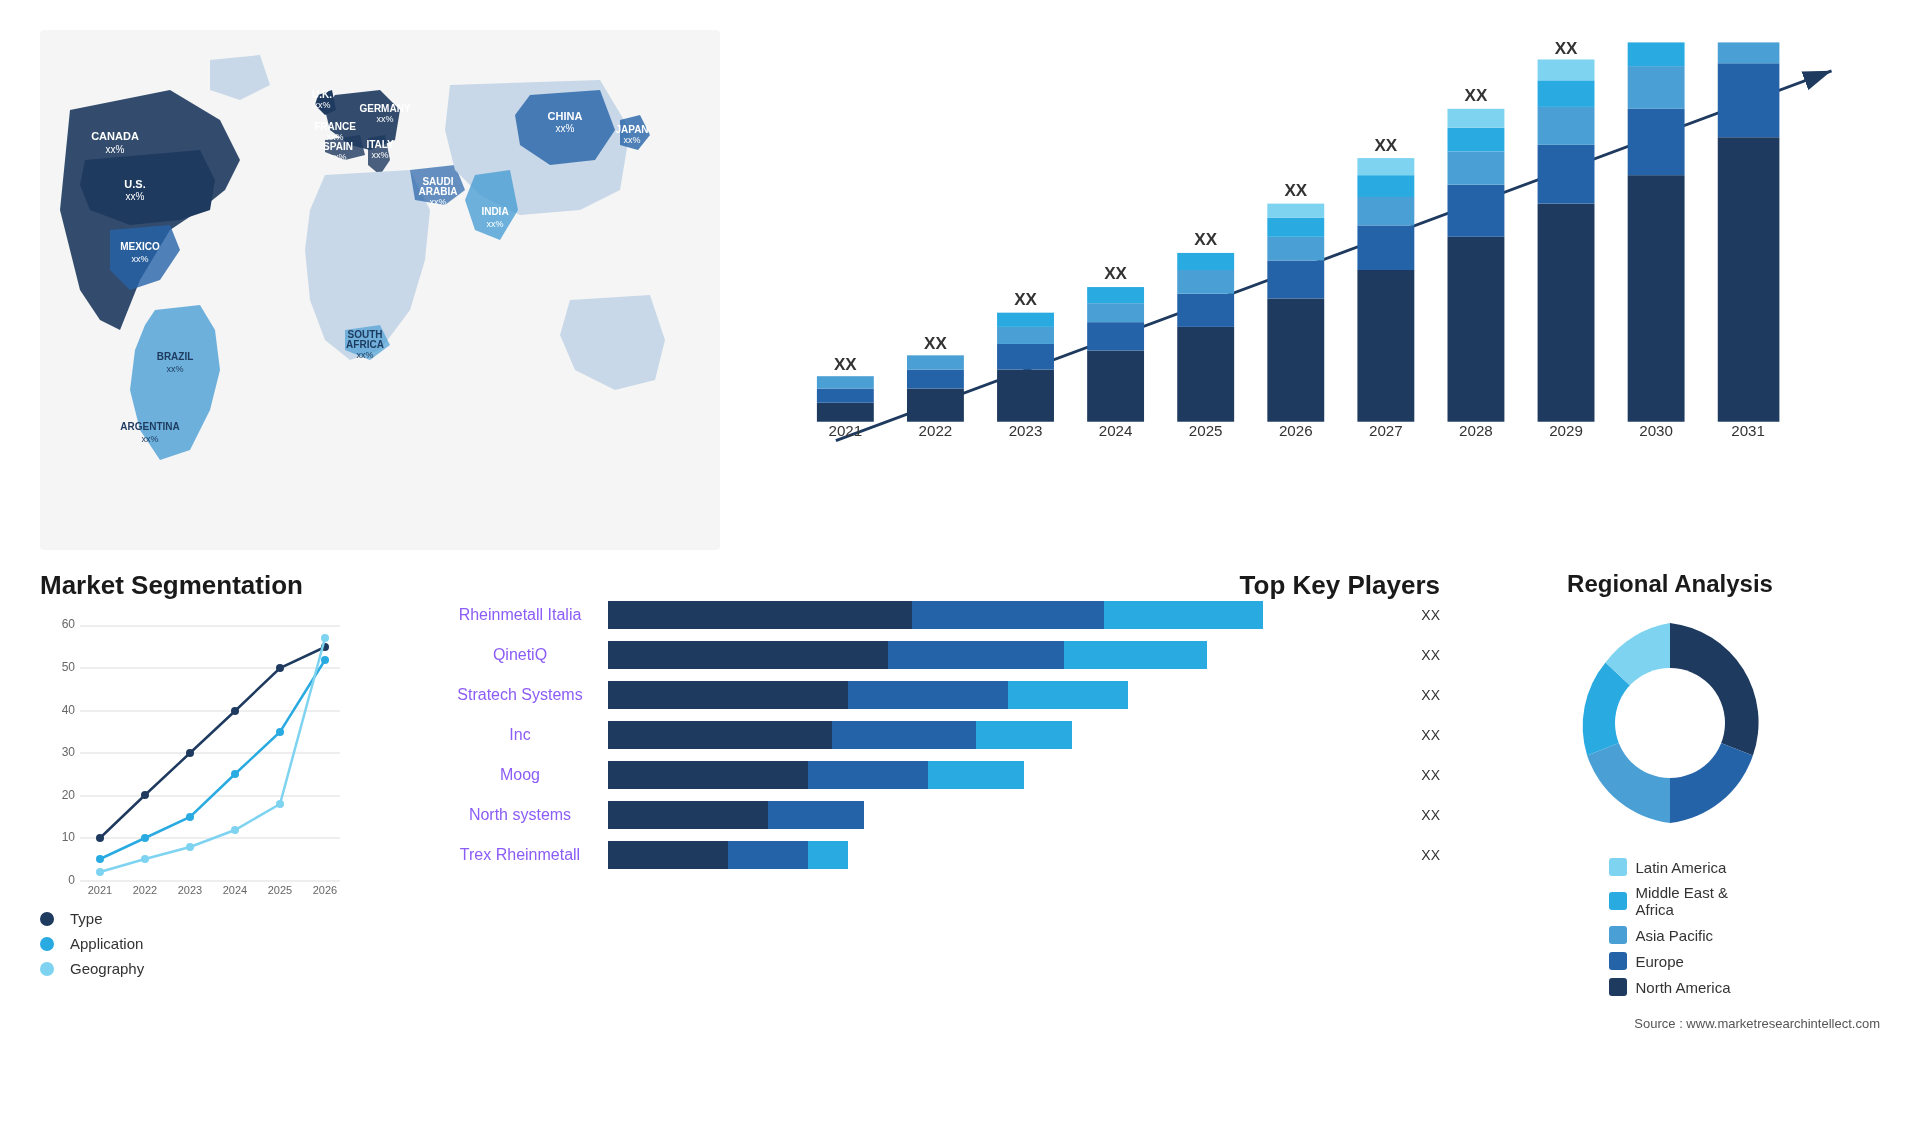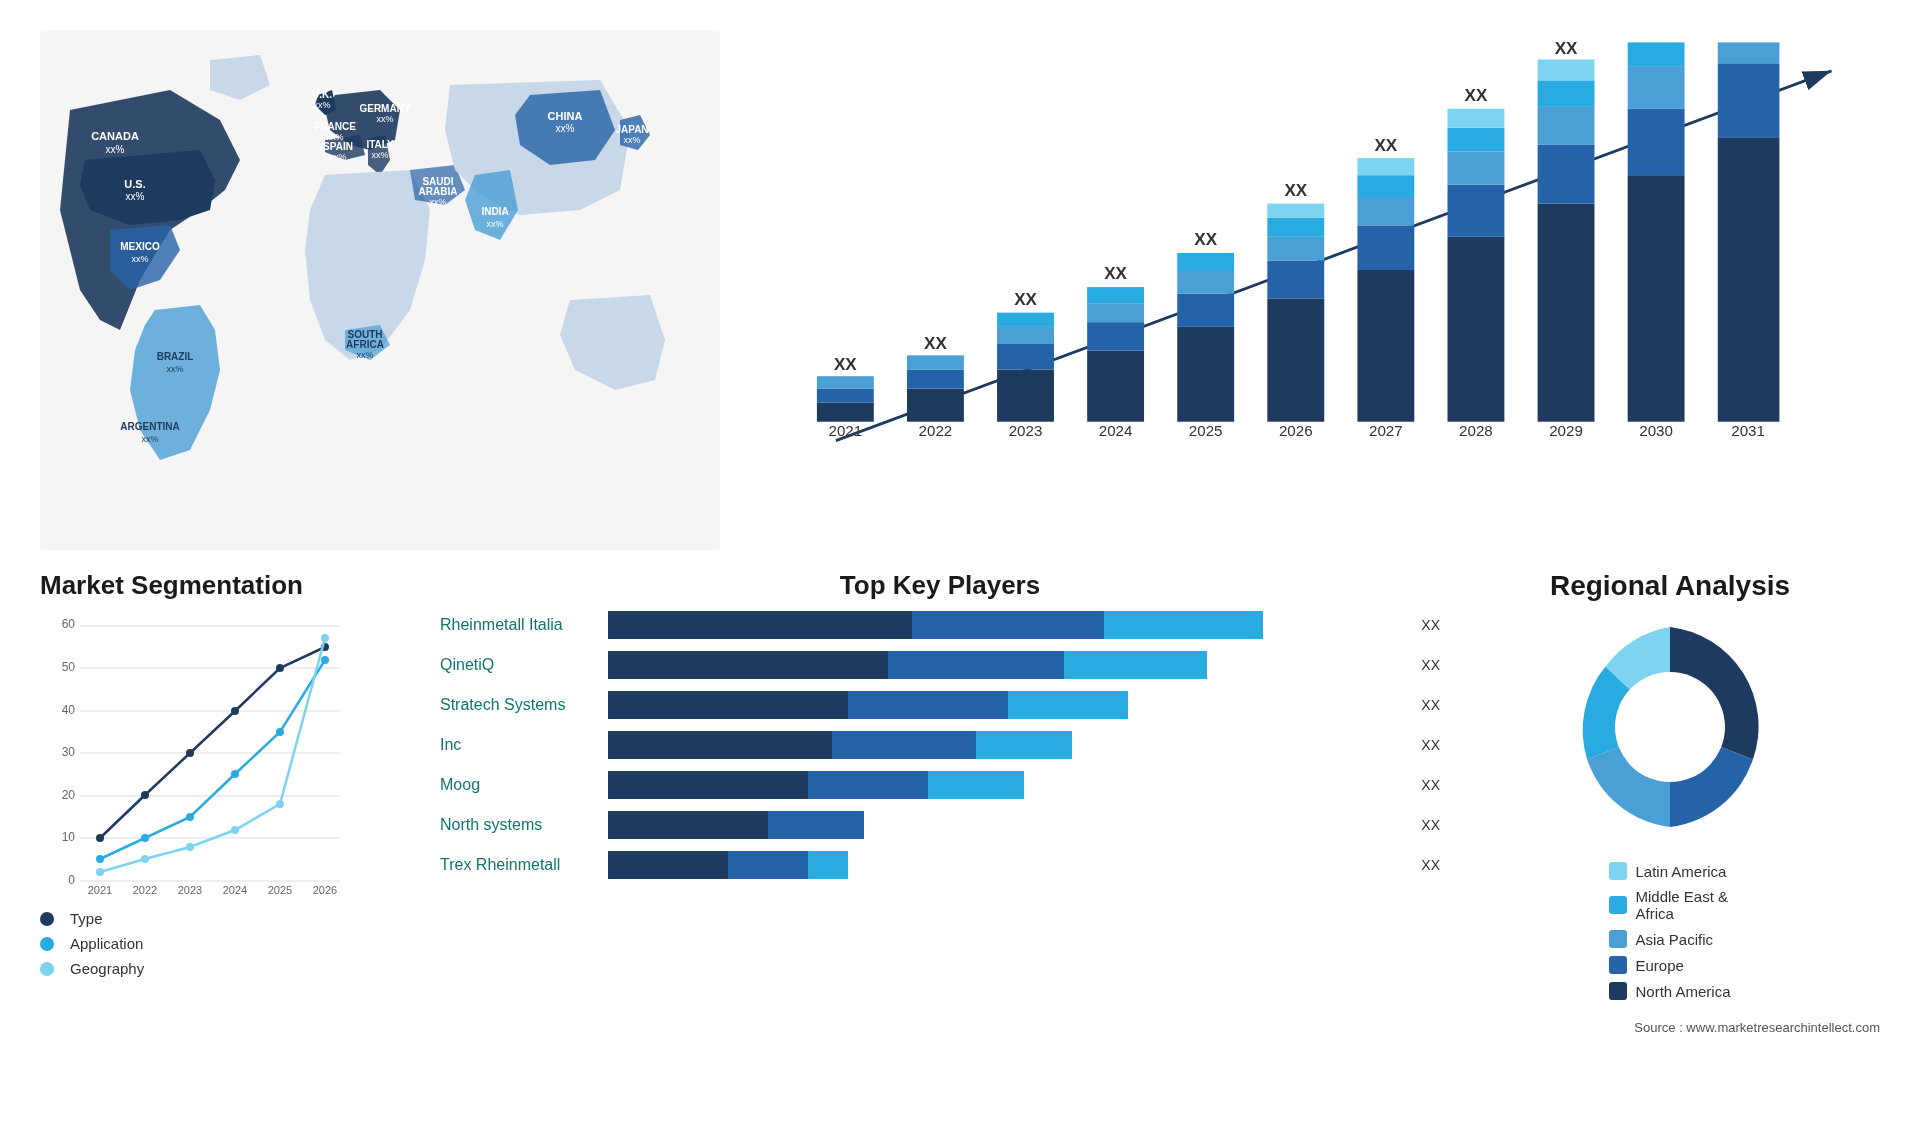--- a/index.html
+++ b/index.html
@@ -108,33 +108,32 @@
     
     .key-players-section {
       flex: 1;
       height: 420px;
     }
 
     .key-players-title {
       font-size: 26px;
       font-weight: 700;
       color: #1a1a1a;
-      margin-bottom: 10px;
-      text-align: center;
+      text-align: right;
     }
 
     
     .regional-section {
       width: 420px;
       height: 420px;
       flex-shrink: 0;
     }
 
     .regional-title {
-      font-size: 28px;
+      font-size: 24px;
       font-weight: 700;
       color: #1a1a1a;
       margin-bottom: 10px;
       text-align: center;
     }
 
     
     .bar-chart-svg {
       width: 100%;
       height: 100%;
@@ -150,22 +149,22 @@
     .players-bar {
       display: flex;
       align-items: center;
       margin-bottom: 12px;
       gap: 8px;
     }
 
     .player-name {
       width: 160px;
       font-size: 16px;
-      color: #0f766e;
-      text-align: left;
+      color: #8b5cf6;
+      text-align: center;
       flex-shrink: 0;
     }
 
     .player-bar-container {
       flex: 1;
       height: 28px;
       display: flex;
     }
 
     .player-bar-seg1 {

